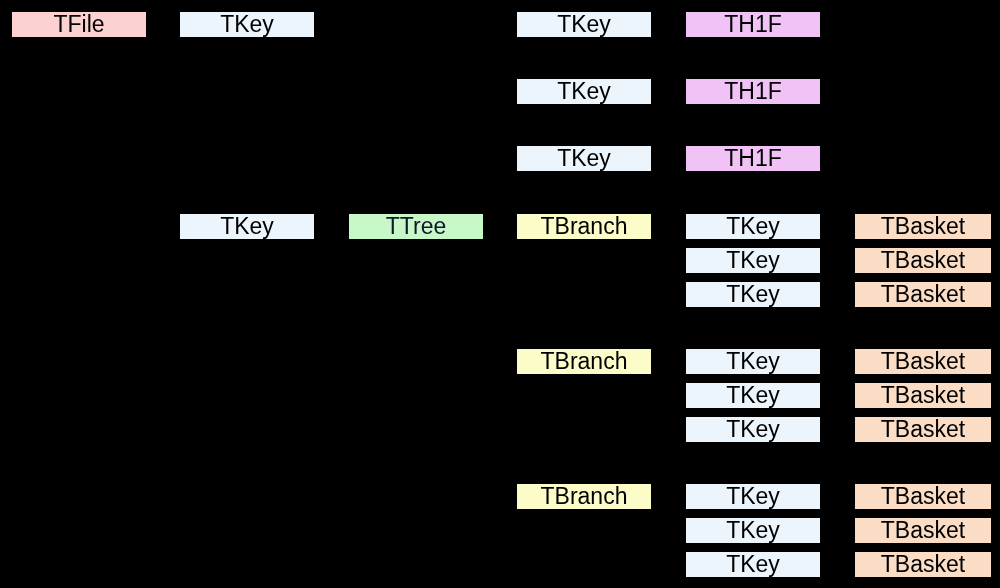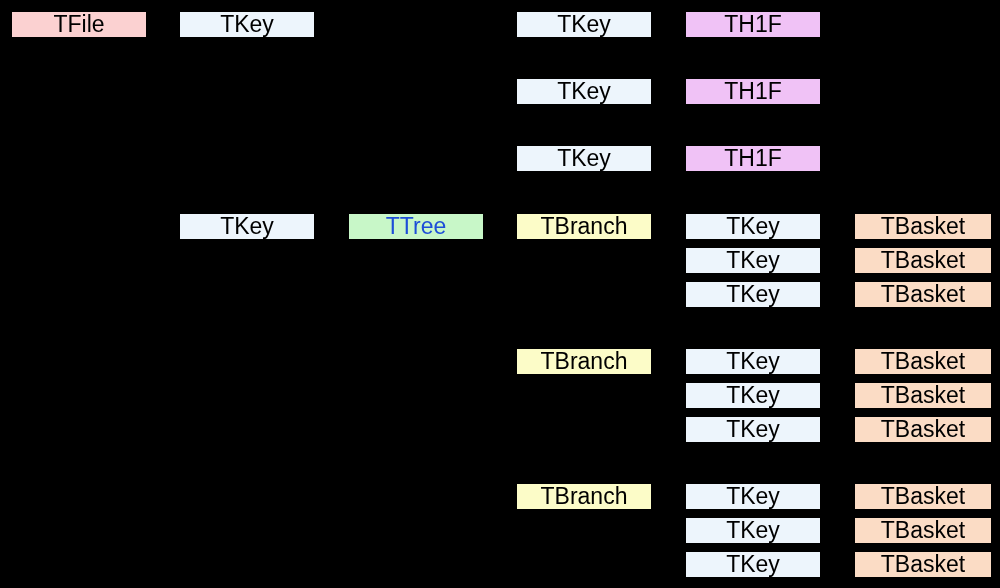--- a/index.html
+++ b/index.html
@@ -36,21 +36,21 @@
 <div class="canvas" id="diagram-canvas" style="background: rgb(0, 0, 0);">
     <div class="node" style="left: 11px; top: 11px; width: 136px; height: 27px; background: rgb(251, 209, 209); border-color: rgb(0, 0, 0); color: rgb(0, 0, 0);">TFile</div>
     <div class="node" style="left: 179px; top: 11px; width: 136px; height: 27px; background: rgb(237, 245, 252); border-color: rgb(0, 0, 0); color: rgb(0, 0, 0);">TKey</div>
     <div class="node" style="left: 516px; top: 11px; width: 136px; height: 27px; background: rgb(237, 245, 252); border-color: rgb(0, 0, 0); color: rgb(0, 0, 0);">TKey</div>
     <div class="node" style="left: 685px; top: 11px; width: 136px; height: 27px; background: rgb(240, 194, 246); border-color: rgb(0, 0, 0); color: rgb(0, 0, 0);">TH1F</div>
     <div class="node" style="left: 516px; top: 78px; width: 136px; height: 27px; background: rgb(237, 245, 252); border-color: rgb(0, 0, 0); color: rgb(0, 0, 0);">TKey</div>
     <div class="node" style="left: 685px; top: 78px; width: 136px; height: 27px; background: rgb(240, 194, 246); border-color: rgb(0, 0, 0); color: rgb(0, 0, 0);">TH1F</div>
     <div class="node" style="left: 516px; top: 145px; width: 136px; height: 27px; background: rgb(237, 245, 252); border-color: rgb(0, 0, 0); color: rgb(0, 0, 0);">TKey</div>
     <div class="node" style="left: 685px; top: 145px; width: 136px; height: 27px; background: rgb(240, 194, 246); border-color: rgb(0, 0, 0); color: rgb(0, 0, 0);">TH1F</div>
     <div class="node" style="left: 179px; top: 213px; width: 136px; height: 27px; background: rgb(237, 245, 252); border-color: rgb(0, 0, 0); color: rgb(0, 0, 0);">TKey</div>
-    <div class="node" style="left: 348px; top: 213px; width: 136px; height: 27px; background: rgb(200, 247, 200); border-color: rgb(0, 0, 0); color: #1d4ed8;">TTree</div>
+    <div class="node" style="left: 348px; top: 213px; width: 136px; height: 27px; background: rgb(200, 247, 200); border-color: rgb(0, 0, 0); color: #0f172a;">TTree</div>
     <div class="node" style="left: 516px; top: 213px; width: 136px; height: 27px; background: rgb(252, 252, 200); border-color: rgb(0, 0, 0); color: rgb(0, 0, 0);">TBranch</div>
     <div class="node" style="left: 685px; top: 213px; width: 136px; height: 27px; background: rgb(237, 245, 252); border-color: rgb(0, 0, 0); color: rgb(0, 0, 0);">TKey</div>
     <div class="node" style="left: 854px; top: 213px; width: 138px; height: 27px; background: rgb(251, 220, 197); border-color: rgb(0, 0, 0); color: rgb(0, 0, 0);">TBasket</div>
     <div class="node" style="left: 685px; top: 247px; width: 136px; height: 27px; background: rgb(237, 245, 252); border-color: rgb(0, 0, 0); color: rgb(0, 0, 0);">TKey</div>
     <div class="node" style="left: 854px; top: 247px; width: 138px; height: 27px; background: rgb(251, 220, 197); border-color: rgb(0, 0, 0); color: rgb(0, 0, 0);">TBasket</div>
     <div class="node" style="left: 685px; top: 281px; width: 136px; height: 27px; background: rgb(237, 245, 252); border-color: rgb(0, 0, 0); color: rgb(0, 0, 0);">TKey</div>
     <div class="node" style="left: 854px; top: 281px; width: 138px; height: 27px; background: rgb(251, 220, 197); border-color: rgb(0, 0, 0); color: rgb(0, 0, 0);">TBasket</div>
     <div class="node" style="left: 516px; top: 348px; width: 136px; height: 27px; background: rgb(252, 252, 200); border-color: rgb(0, 0, 0); color: rgb(0, 0, 0);">TBranch</div>
     <div class="node" style="left: 685px; top: 348px; width: 136px; height: 27px; background: rgb(237, 245, 252); border-color: rgb(0, 0, 0); color: rgb(0, 0, 0);">TKey</div>
     <div class="node" style="left: 854px; top: 348px; width: 138px; height: 27px; background: rgb(251, 220, 197); border-color: rgb(0, 0, 0); color: rgb(0, 0, 0);">TBasket</div>

